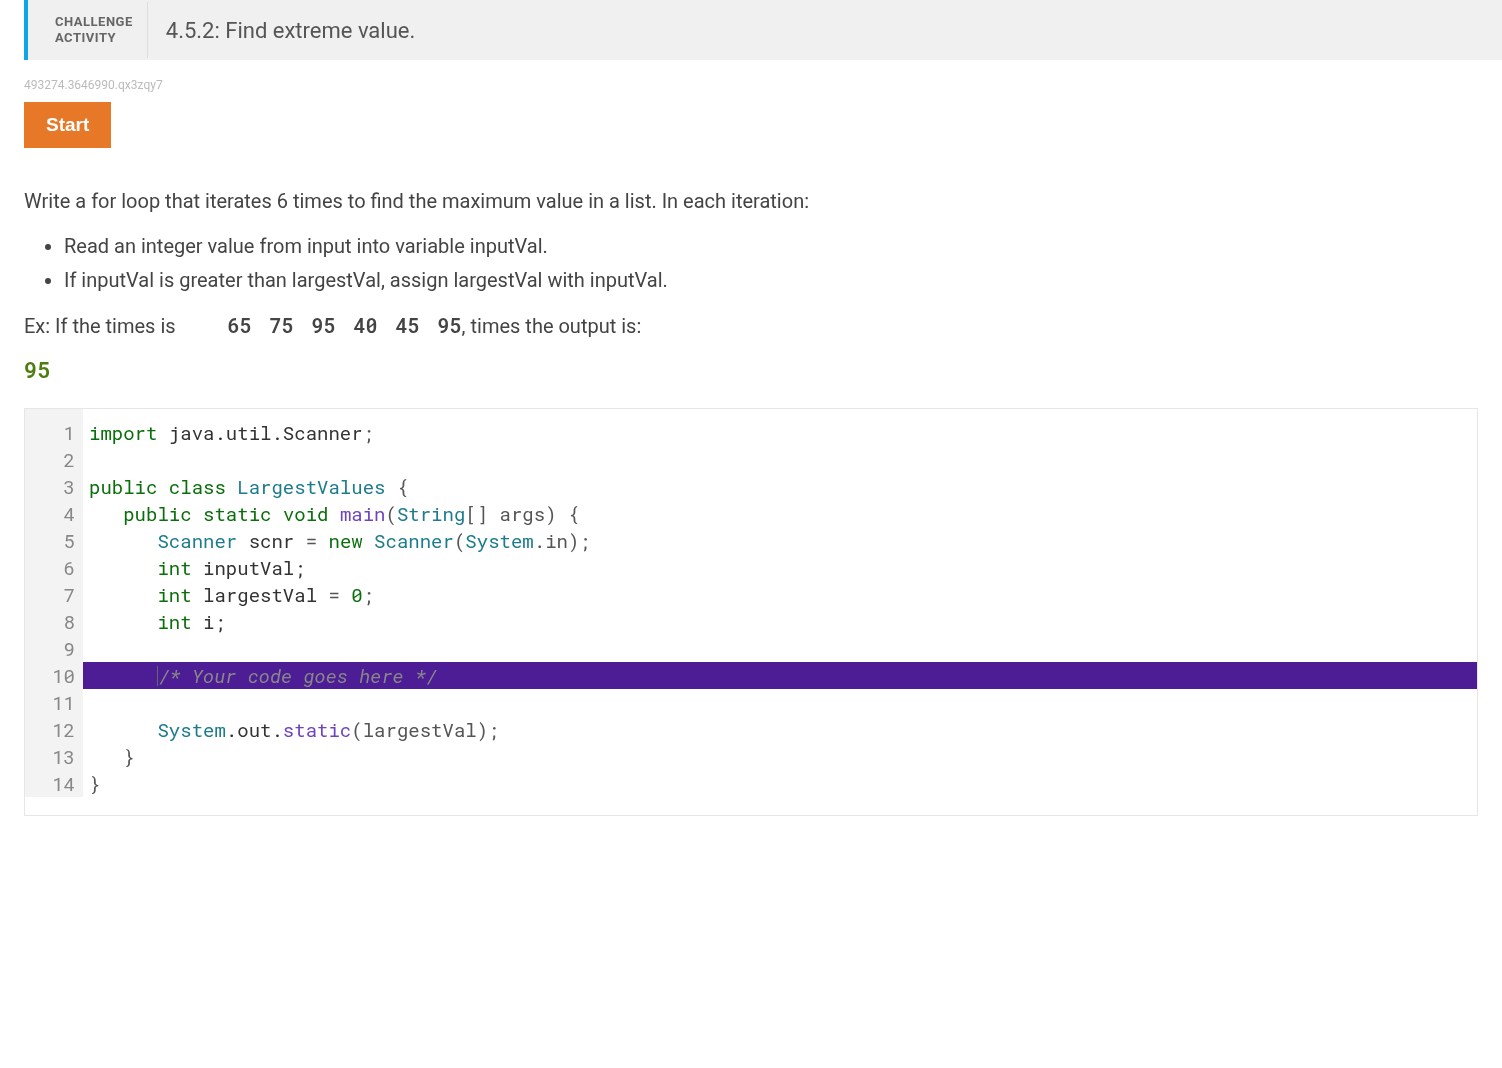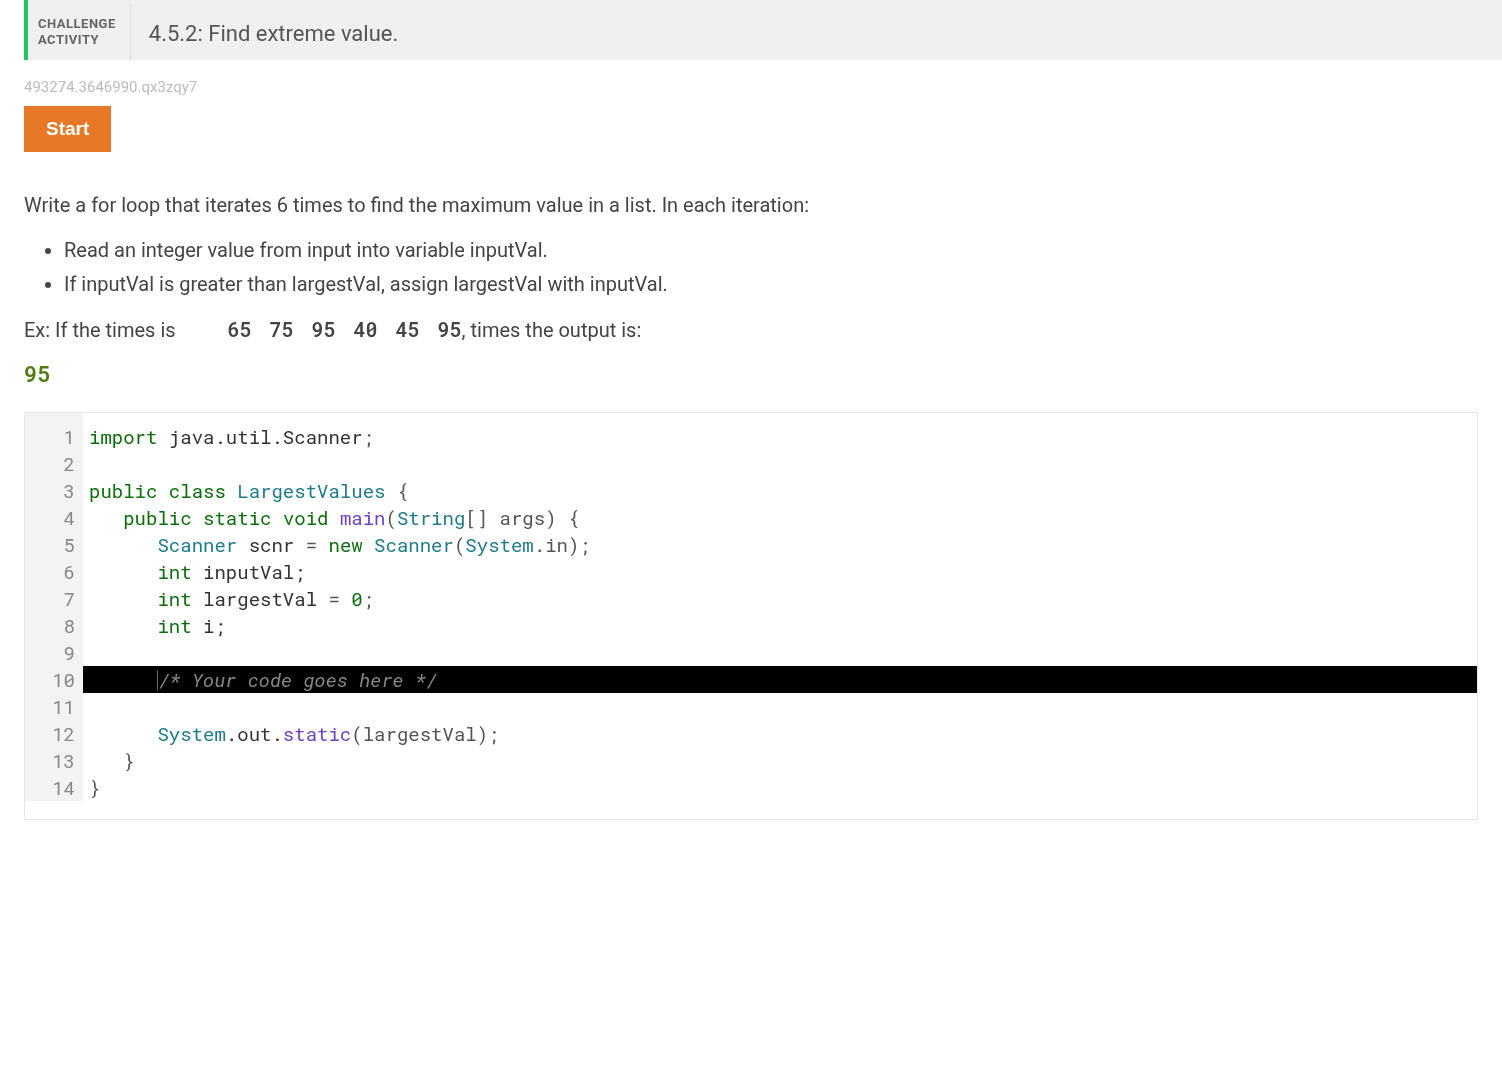--- a/index.html
+++ b/index.html
@@ -11,25 +11,26 @@
     color: #333;
     font-size: 16px;
   }
   .page {
     width: 1502px;
     padding: 0 0 40px 0;
     margin: 0 auto;
   }
   .header-bar {
     display: flex;
-    align-items: flex-end;
+    align-items: center;
     background: #f0f0f0;
-    border-left: 4px solid #22c55e;
+    border-left: 4px solid #0ea5e9;
     min-height: 60px;
     margin: 0 0 0 24px;
+    padding-left: 17px;
   }
   .header-label {
     font-size: 13px;
     font-weight: 700;
     letter-spacing: 0.5px;
     color: #666;
     padding: 12px 14px 12px 10px;
     line-height: 16px;
     border-right: 1px solid #ddd;
     display: flex;
@@ -40,21 +41,21 @@
     color: #555;
     padding: 14px 18px;
     display: flex;
     align-items: center;
   }
   .content {
     padding: 0 24px;
   }
   .small-id {
     color: #bbb;
-    font-size: 15px;
+    font-size: 12px;
     margin: 18px 0 6px 0;
   }
   .start-btn {
     background: #e77828;
     color: #fff;
     font-weight: 700;
     font-size: 19px;
     border: none;
     padding: 12px 22px;
     margin: 4px 0 24px 0;
@@ -111,21 +112,21 @@
     color: #888;
     background: #f3f3f3;
     user-select: none;
   }
   .code-text {
     flex: 1;
     padding-left: 6px;
     white-space: pre;
     color: #333;
   }
-  .code-line.hl .code-text { background: #000000; }
+  .code-line.hl .code-text { background: #4c1d95; }
   .code-line:first-child .gutter { padding-top: 10px; }
   .code-line:first-child .code-text { padding-top: 10px; }
 
   .tok-kw { color: #0a6e0a; }
   .tok-type { color: #1c7c8c; }
   .tok-num { color: #0a6e0a; }
   .tok-fn { color: #6f42c1; }
   .tok-ident { color: #1c7c8c; }
   .tok-comment { color: #888; font-style: italic; }
   .tok-punc { color: #555; }

